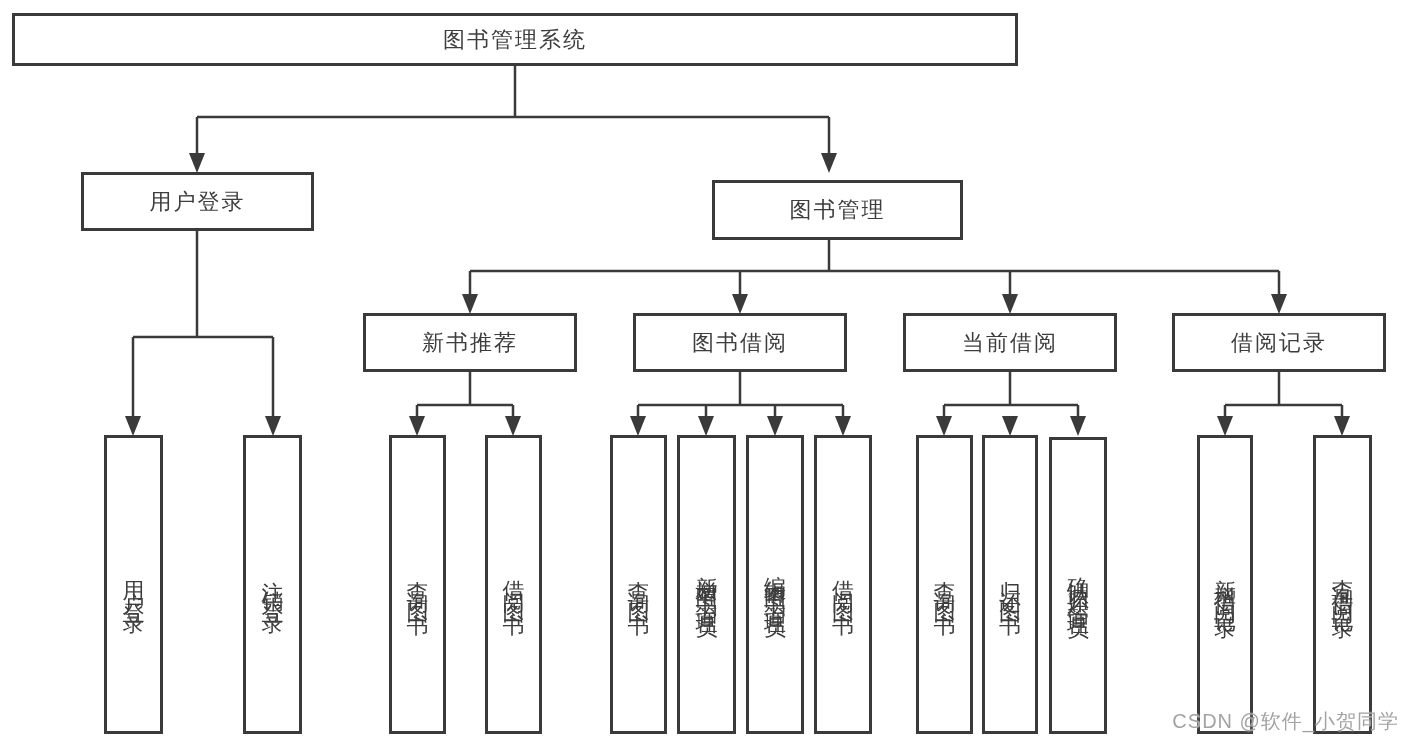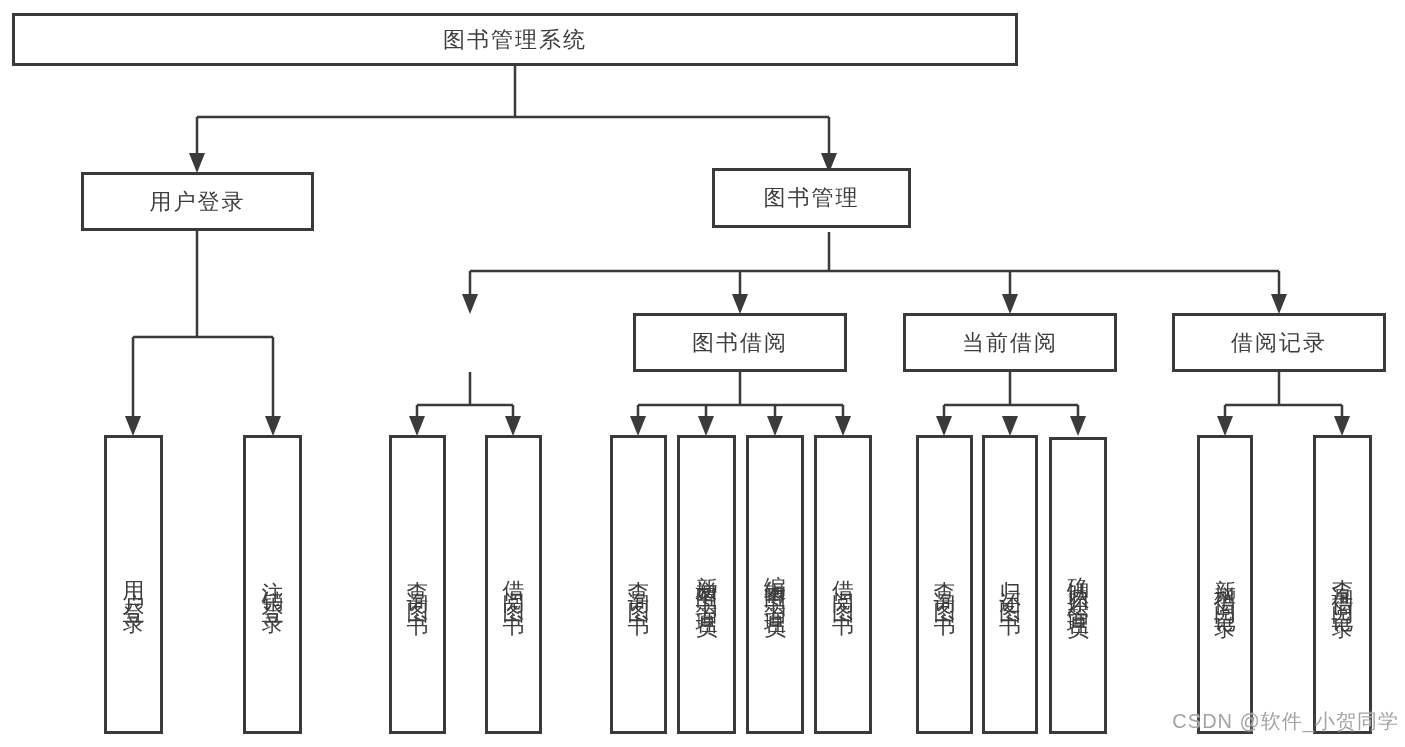--- a/index.html
+++ b/index.html
@@ -65,22 +65,23 @@
         <polygon points="1002,416 1018,416 1010,436" class="arrowhead"></polygon>
         <polygon points="1070,416 1086,416 1078,436" class="arrowhead"></polygon>
         <polygon points="1217,416 1233,416 1225,436" class="arrowhead"></polygon>
         <polygon points="1334,416 1350,416 1342,436" class="arrowhead"></polygon>
       </g>
   </svg>
 
   <div class="box" style="left:12px;top:13px;width:1006px;height:53px">图书管理系统</div>
 
   <div class="box" style="left:81px;top:172px;width:233px;height:59px">用户登录</div>
-  <div class="box" style="left:712px;top:168px;width:199px;height:60px">图书管理</div>
+  <div class="box" style="left:712px;top:180px;width:251px;height:60px">图书管理</div>
 
+  <div class="box" style="left:363px;top:313px;width:214px;height:59px">新书推荐</div>
   <div class="box" style="left:903px;top:313px;width:214px;height:59px">当前借阅</div>
   <div class="box" style="left:633px;top:313px;width:214px;height:59px">图书借阅</div>
   <div class="box" style="left:1172px;top:313px;width:214px;height:59px">借阅记录</div>
 
   <div class="box v sp11" style="left:104px;top:435px;width:59px;height:299px">用户登录</div>
   <div class="box v sp11" style="left:243px;top:435px;width:59px;height:299px">注销登录</div>
 
   <div class="box v sp11" style="left:389px;top:435px;width:57px;height:299px">查询图书</div>
   <div class="box v sp11" style="left:485px;top:435px;width:57px;height:299px">借阅图书</div>
 

